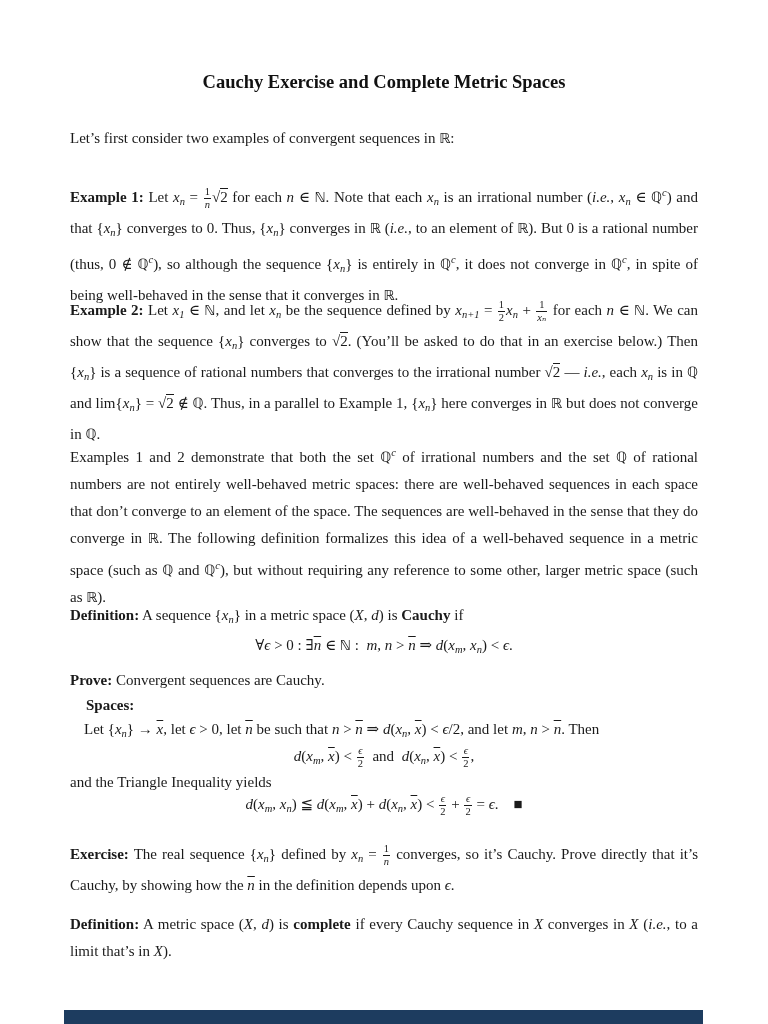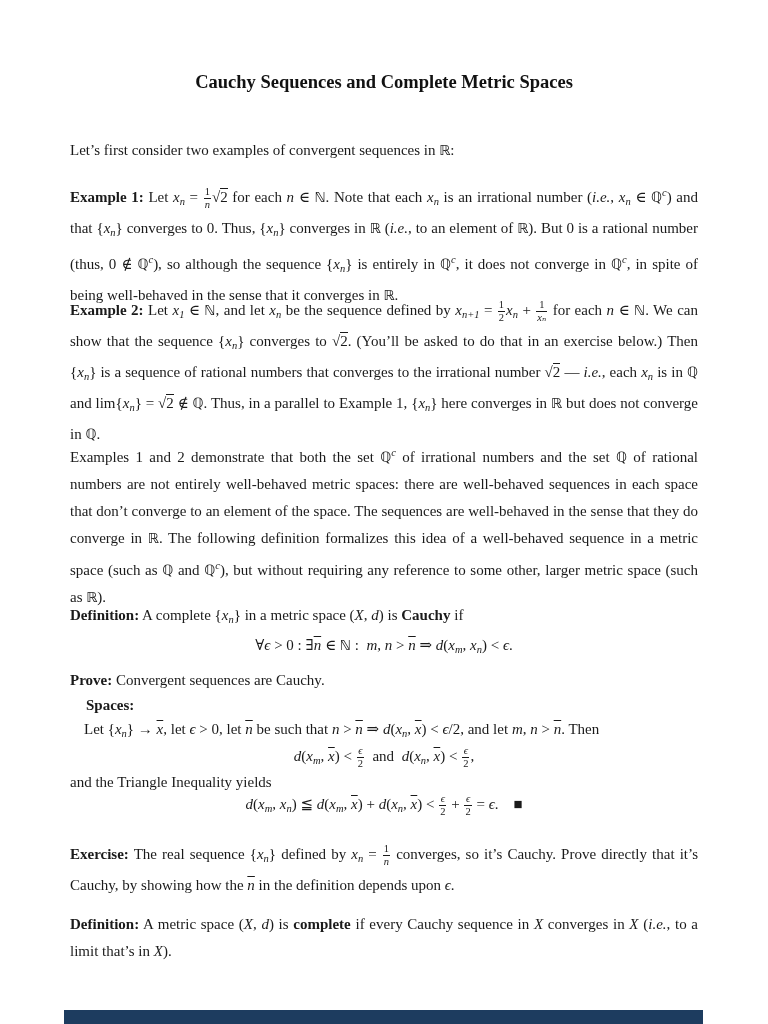--- a/index.html
+++ b/index.html
@@ -29,31 +29,31 @@
   .frac{display:inline-block;vertical-align:-0.55em;text-align:center;font-size:10.5px;line-height:1.15;margin:0 1px;}
   .frac .num{display:block;border-bottom:1px solid currentColor;padding:0 1px;}
   .frac .den{display:block;padding:0 1px;}
   .bottom-bar{position:absolute;left:64px;top:1010px;width:639px;height:14px;}
 </style>
 </head>
 <body>
 
 <div class="page">
 
-  <h1 class="title">Cauchy Sequences and Complete Metric Spaces</h1>
+  <h1 class="title">Cauchy Exercise and Complete Metric Spaces</h1>
 
-  <div class="blk" style="top:137px"><span>Let’s first consider two examples of convergent sequences in </span><span class="bb">ℝ</span><span>:</span></div>
+  <div class="blk" style="top:125px"><span>Let’s first consider two examples of convergent sequences in </span><span class="bb">ℝ</span><span>:</span></div>
 
   <div class="blk" style="top:179px"><span class="b">Example 1:</span><span> Let </span><span class="v">x</span><span class="sub">n</span><span> = </span><span class="frac"><span class="num">1</span><span class="den v">n</span></span><span>√</span><span class="rad">2</span><span> for each </span><span class="v">n</span><span> ∈ </span><span class="bb">ℕ</span><span>. Note that each </span><span class="v">x</span><span class="sub">n</span><span> is an irrational number (</span><span class="i">i.e.</span><span>, </span><span class="v">x</span><span class="sub">n</span><span> ∈ </span><span class="bb">ℚ</span><span class="sup">c</span><span>) and that {</span><span class="v">x</span><span class="sub">n</span><span>} converges to 0. Thus, {</span><span class="v">x</span><span class="sub">n</span><span>} converges in </span><span class="bb">ℝ</span><span> (</span><span class="i">i.e.</span><span>, to an element of </span><span class="bb">ℝ</span><span>). But 0 is a rational number (thus, 0 ∉ </span><span class="bb">ℚ</span><span class="sup">c</span><span>), so although the sequence {</span><span class="v">x</span><span class="sub">n</span><span>} is entirely in </span><span class="bb">ℚ</span><span class="sup">c</span><span>, it does not converge in </span><span class="bb">ℚ</span><span class="sup">c</span><span>, in spite of being well-behaved in the sense that it converges in </span><span class="bb">ℝ</span><span>.</span></div>
 
   <div class="blk" style="top:297px"><span class="b">Example 2:</span><span> Let </span><span class="v">x</span><span class="sub">1</span><span> ∈ </span><span class="bb">ℕ</span><span>, and let </span><span class="v">x</span><span class="sub">n</span><span> be the sequence defined by </span><span class="v">x</span><span class="sub">n+1</span><span> = </span><span class="frac"><span class="num">1</span><span class="den">2</span></span><span class="v">x</span><span class="sub">n</span><span> + </span><span class="frac"><span class="num">1</span><span class="den v">xₙ</span></span><span> for each </span><span class="v">n</span><span> ∈ </span><span class="bb">ℕ</span><span>. We can show that the sequence {</span><span class="v">x</span><span class="sub">n</span><span>} converges to </span><span>√</span><span class="rad">2</span><span>. (You’ll be asked to do that in an exercise below.) Then {</span><span class="v">x</span><span class="sub">n</span><span>} is a sequence of rational numbers that converges to the irrational number </span><span>√</span><span class="rad">2</span><span> — </span><span class="i">i.e.</span><span>, each </span><span class="v">x</span><span class="sub">n</span><span> is in </span><span class="bb">ℚ</span><span> and lim{</span><span class="v">x</span><span class="sub">n</span><span>} = </span><span>√</span><span class="rad">2</span><span> ∉ </span><span class="bb">ℚ</span><span>. Thus, in a parallel to Example 1, {</span><span class="v">x</span><span class="sub">n</span><span>} here converges in </span><span class="bb">ℝ</span><span> but does not converge in </span><span class="bb">ℚ</span><span>.</span></div>
 
   <div class="blk" style="top:439px"><span>Examples 1 and 2 demonstrate that both the set </span><span class="bb">ℚ</span><span class="sup">c</span><span> of irrational numbers and the set </span><span class="bb">ℚ</span><span> of rational numbers are not entirely well-behaved metric spaces: there are well-behaved sequences in each space that don’t converge to an element of the space. The sequences are well-behaved in the sense that they do converge in </span><span class="bb">ℝ</span><span>. The following definition formalizes this idea of a well-behaved sequence in a metric space (such as </span><span class="bb">ℚ</span><span> and </span><span class="bb">ℚ</span><span class="sup">c</span><span>), but without requiring any reference to some other, larger metric space (such as </span><span class="bb">ℝ</span><span>).</span></div>
 
-  <div class="blk nowrap" style="top:602px"><span class="b">Definition:</span><span> A complete {</span><span class="v">x</span><span class="sub">n</span><span>} in a metric space (</span><span class="v">X</span><span>, </span><span class="v">d</span><span>) is </span><span class="b">Cauchy</span><span> if</span></div>
+  <div class="blk nowrap" style="top:602px"><span class="b">Definition:</span><span> A sequence {</span><span class="v">x</span><span class="sub">n</span><span>} in a metric space (</span><span class="v">X</span><span>, </span><span class="v">d</span><span>) is </span><span class="b">Cauchy</span><span> if</span></div>
 
   <div class="disp" style="top:632px"><span>∀</span><span class="v">ϵ</span><span> &gt; 0 : ∃</span><span class="ov">n</span><span> ∈ </span><span class="bb">ℕ</span><span> : </span><span class="v">m</span><span>, </span><span class="v">n</span><span> &gt; </span><span class="ov">n</span><span> ⇒ </span><span class="v">d</span><span>(</span><span class="v">x</span><span class="sub">m</span><span>, </span><span class="v">x</span><span class="sub">n</span><span>) &lt; </span><span class="v">ϵ</span><span>.</span></div>
 
   <div class="blk nowrap" style="top:667px"><span class="b">Prove:</span><span> Convergent sequences are Cauchy.</span></div>
 
   <div class="blk ind1 nowrap" style="top:692px"><span class="b">Spaces:</span></div>
 
   <div class="blk ind2 nowrap" style="top:716px"><span>Let {</span><span class="v">x</span><span class="sub">n</span><span>} → </span><span class="ov">x</span><span>, let </span><span class="v">ϵ</span><span> &gt; 0, let </span><span class="ov">n</span><span> be such that </span><span class="v">n</span><span> &gt; </span><span class="ov">n</span><span> ⇒ </span><span class="v">d</span><span>(</span><span class="v">x</span><span class="sub">n</span><span>, </span><span class="ov">x</span><span>) &lt; </span><span class="v">ϵ</span><span>/2, and let </span><span class="v">m</span><span>, </span><span class="v">n</span><span> &gt; </span><span class="ov">n</span><span>. Then</span></div>
 
   <div class="disp dispf" style="top:735px"><span class="v">d</span><span>(</span><span class="v">x</span><span class="sub">m</span><span>, </span><span class="ov">x</span><span>) &lt; </span><span class="frac"><span class="num v">ϵ</span><span class="den">2</span></span><span> and </span><span class="v">d</span><span>(</span><span class="v">x</span><span class="sub">n</span><span>, </span><span class="ov">x</span><span>) &lt; </span><span class="frac"><span class="num v">ϵ</span><span class="den">2</span></span><span>,</span></div>

